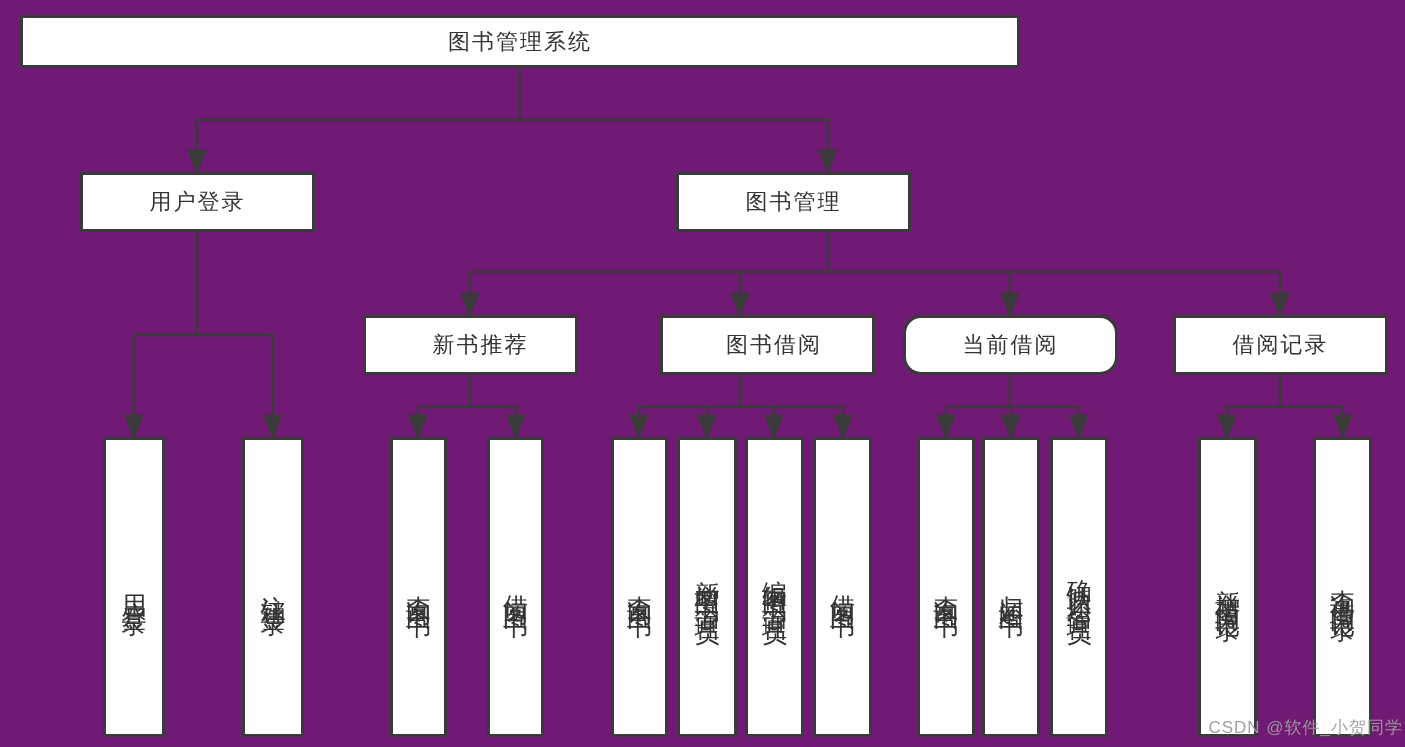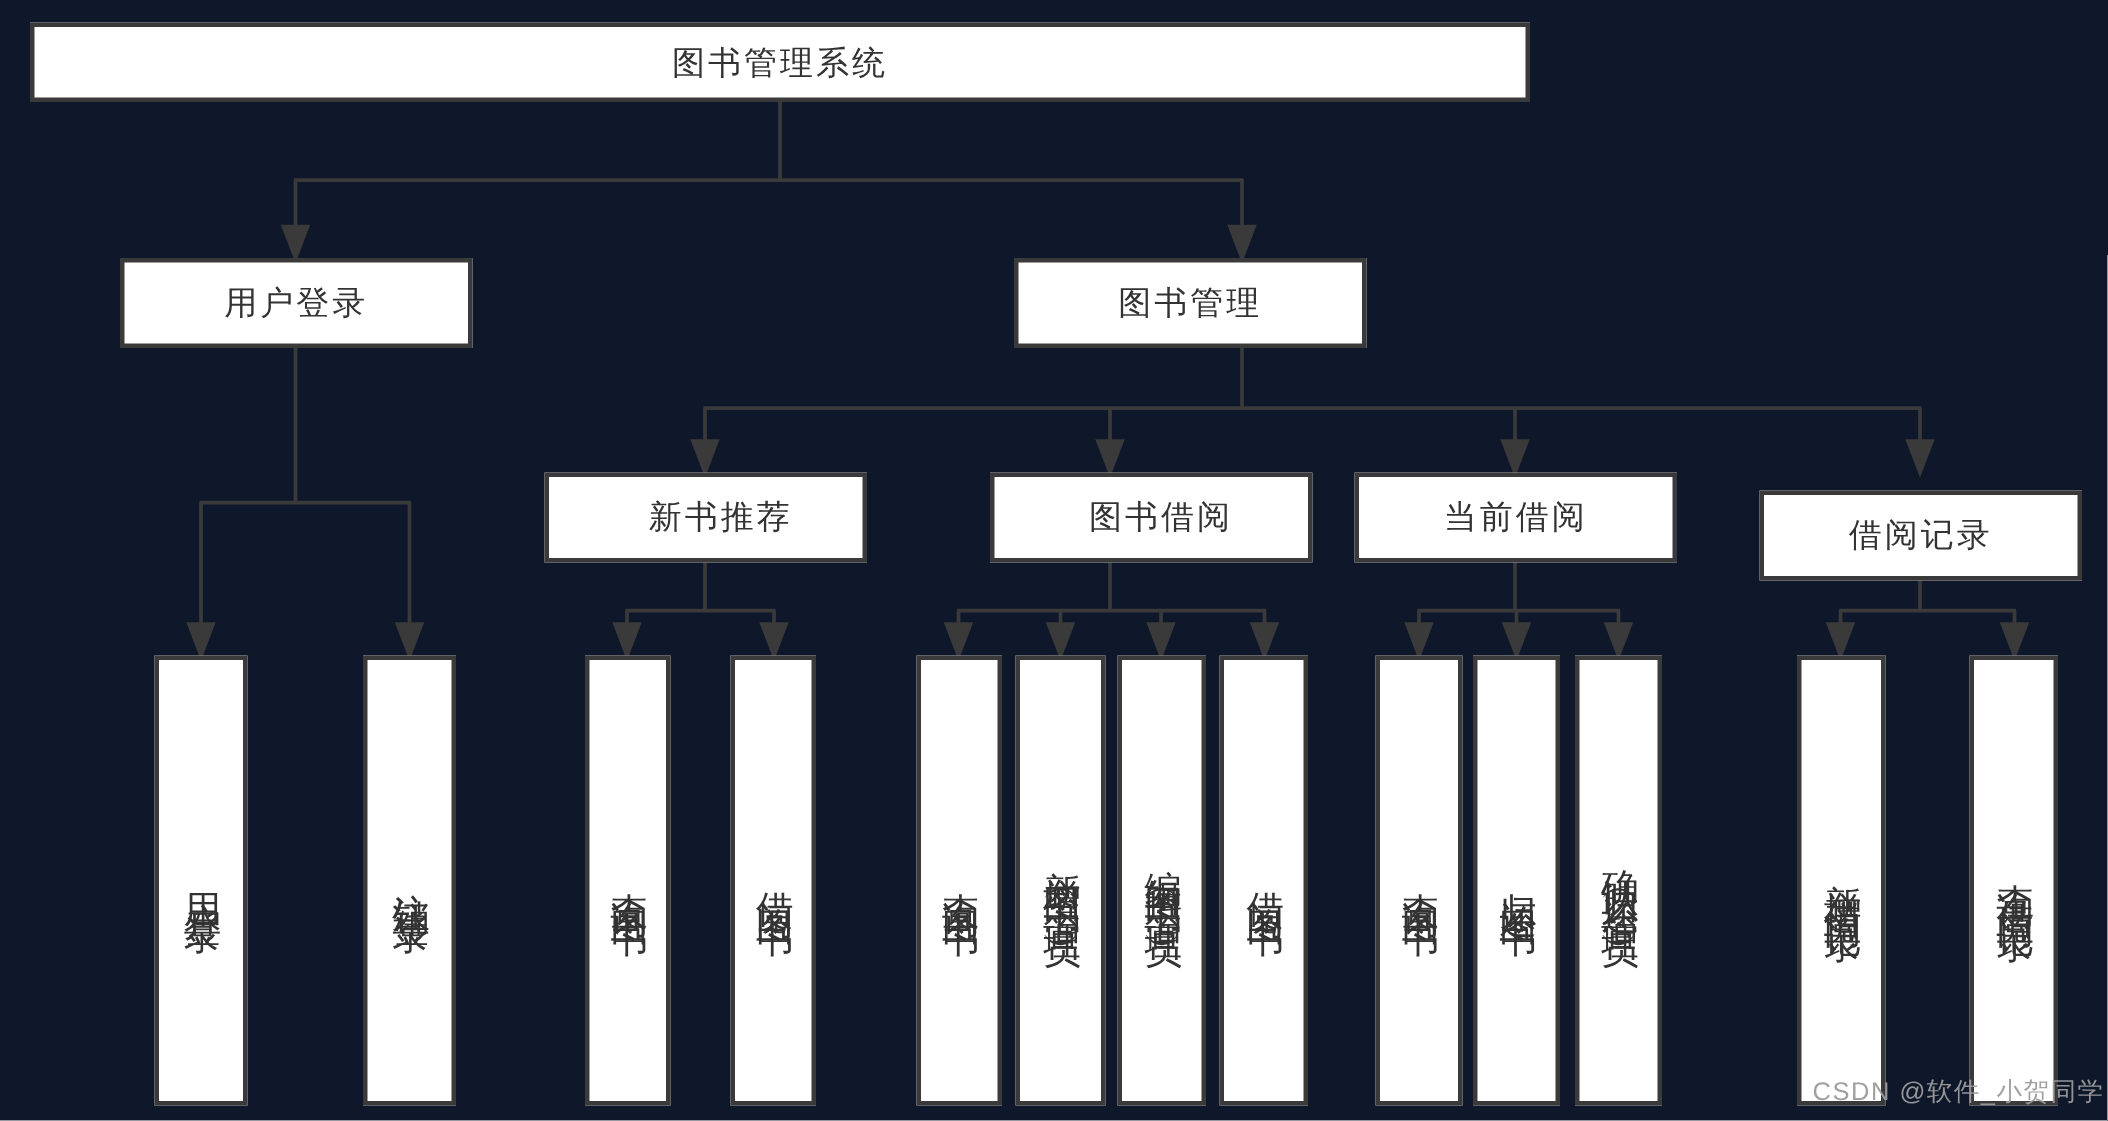--- a/index.html
+++ b/index.html
@@ -1,18 +1,18 @@
 <!DOCTYPE html>
 <html><head>
 <meta charset="utf-8">
 <style>
   * { margin:0; padding:0; box-sizing:border-box; }
   html,body { background:#ffffff; }
   body { font-family:"Liberation Sans","DejaVu Sans",sans-serif; color:#333333; }
-  .canvas { position:relative; width:1405px; height:747px; background:#0f172a; overflow:hidden; }
+  .canvas { position:relative; width:1405px; height:747px; background:#701a75; overflow:hidden; }
   svg.connectors { position:absolute; left:0; top:0; width:1405px; height:747px; }
   .node {
     position:absolute; background:#ffffff; border:3px solid #3a3a3a;
     display:flex; align-items:center; justify-content:center;
   }
   .h-node .label { font-size:22px; letter-spacing:2px; white-space:nowrap; }
   .v-node .label {
     writing-mode:vertical-rl; text-orientation:mixed;
     font-size:25px; letter-spacing:6px; line-height:1; white-space:nowrap;
   }
@@ -100,24 +100,24 @@
   <div class="node h-node" style="left:676px; top:172px; width:235px; height:60px;">
     <span class="label">图书管理</span>
   </div>
 
   <div class="node h-node" style="left:363px; top:315px; width:215px; height:60px;padding-left:20px;">
     <span class="label">新书推荐</span>
   </div>
   <div class="node h-node" style="left:660px; top:315px; width:215px; height:60px;padding-left:13px;">
     <span class="label">图书借阅</span>
   </div>
-  <div class="node h-node" style="left:903px; top:315px; width:215px; height:60px;">
+  <div class="node h-node" style="left:903px; top:315px; width:215px; height:60px;border-radius:18px;">
     <span class="label">当前借阅</span>
   </div>
-  <div class="node h-node" style="left:1173px; top:315px; width:215px; height:60px;margin-top:12px;">
+  <div class="node h-node" style="left:1173px; top:315px; width:215px; height:60px;">
     <span class="label">借阅记录</span>
   </div>
 
   <div class="node v-node" style="left:103px; top:437px; width:62px; height:300px;">
     <span class="label">用户登录</span>
   </div>
   <div class="node v-node" style="left:242px; top:437px; width:62px; height:300px;">
     <span class="label">注销登录</span>
   </div>
 

